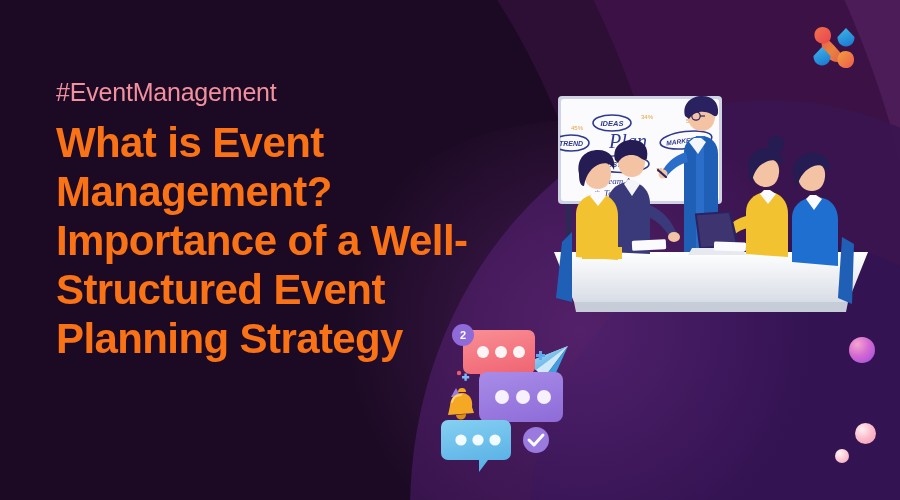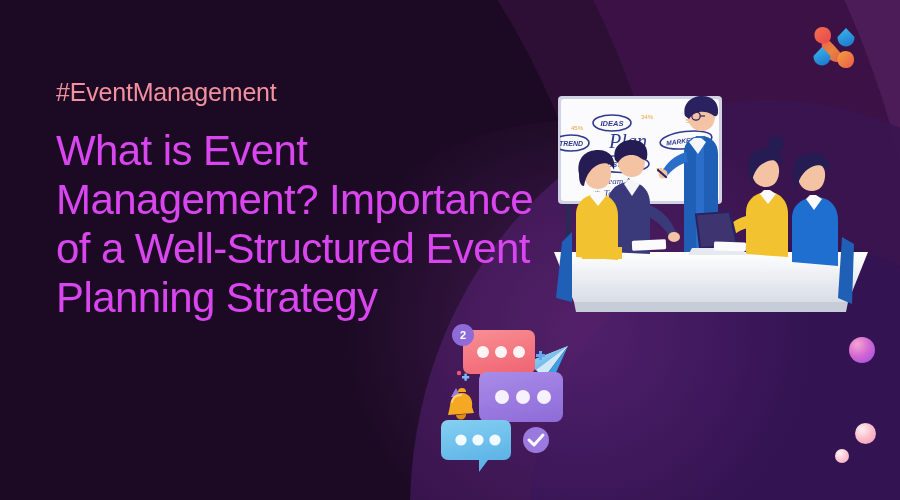--- a/index.html
+++ b/index.html
@@ -77,27 +77,27 @@
 
   
   .text-block {
     position:absolute; left:56px; top:78px;
     width:500px; z-index:20;
   }
   .hashtag {
     font-size:25px; font-weight:400;
     color:#f2909e;
     letter-spacing:-.2px;
-    margin-bottom:20px;
+    margin-bottom:12px;
   }
   .headline {
     font-size:42px;
     line-height:1.165;
-    font-weight:400;
-    color:#d946ef;
+    font-weight:700;
+    color:#f97316;
     letter-spacing:-.6px;
   }
 
   
   .logo { position:absolute; right:40px; top:22px; z-index:25; }
 
   
   .dot { position:absolute; border-radius:50%; z-index:18; }
   .dot-a { right:25px; top:337px; width:26px; height:26px;
            background:radial-gradient(circle at 32% 28%,#f6a5cf 0%,#d46ad2 45%,#9b4ae0 100%); }

